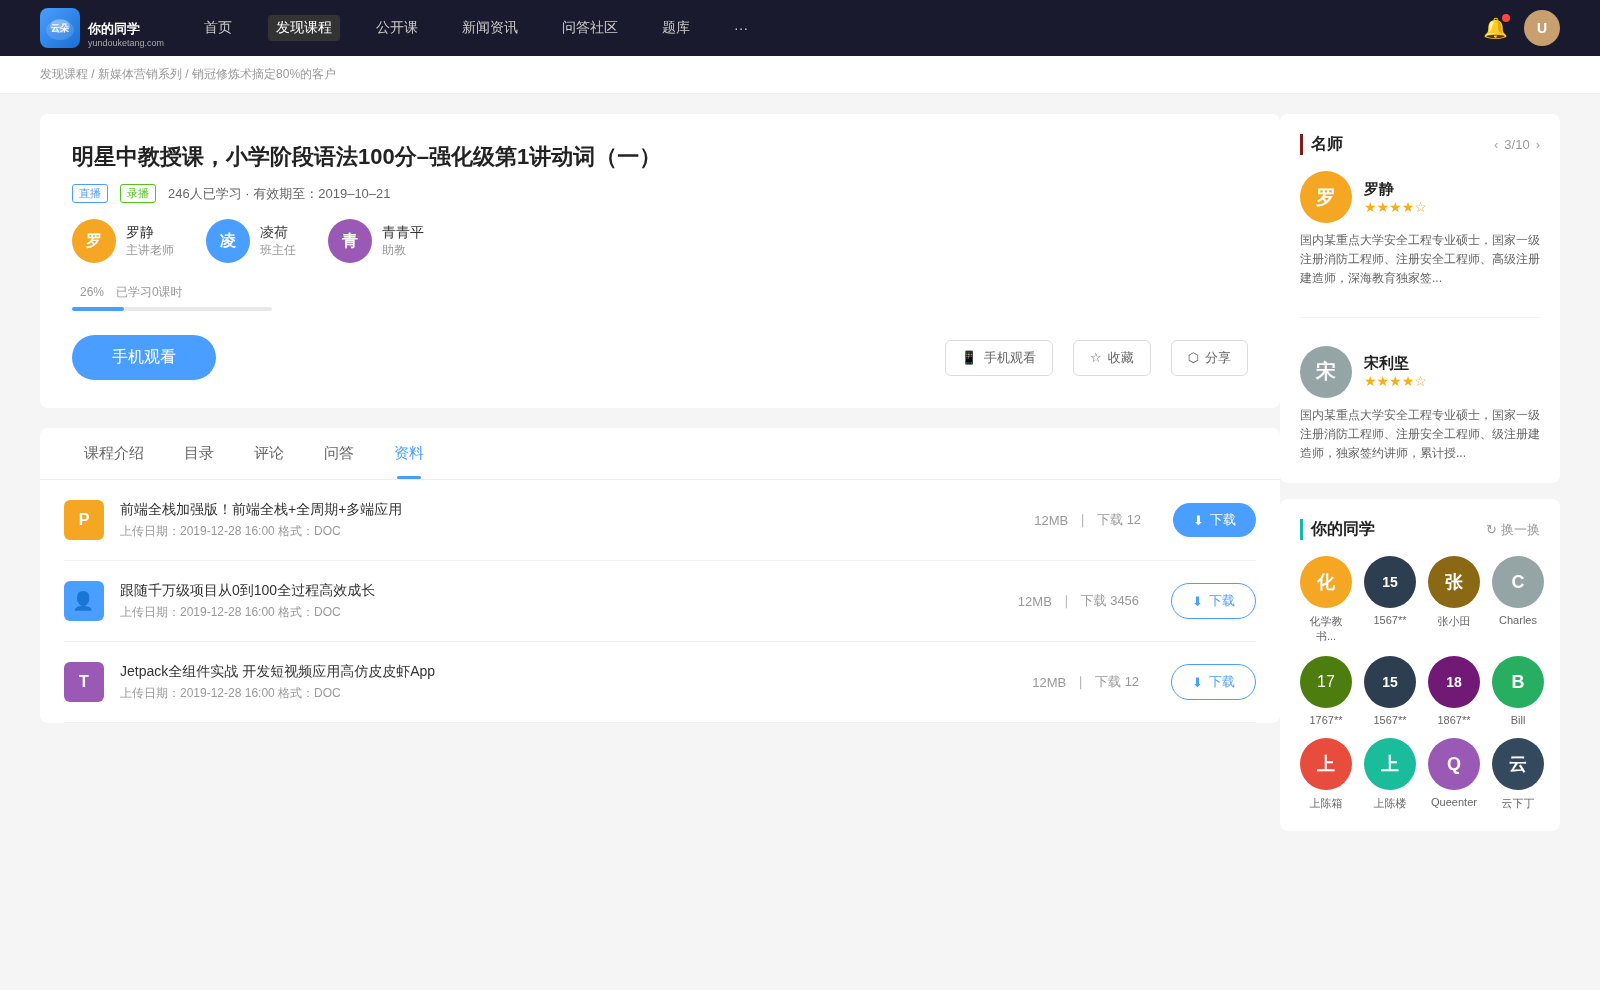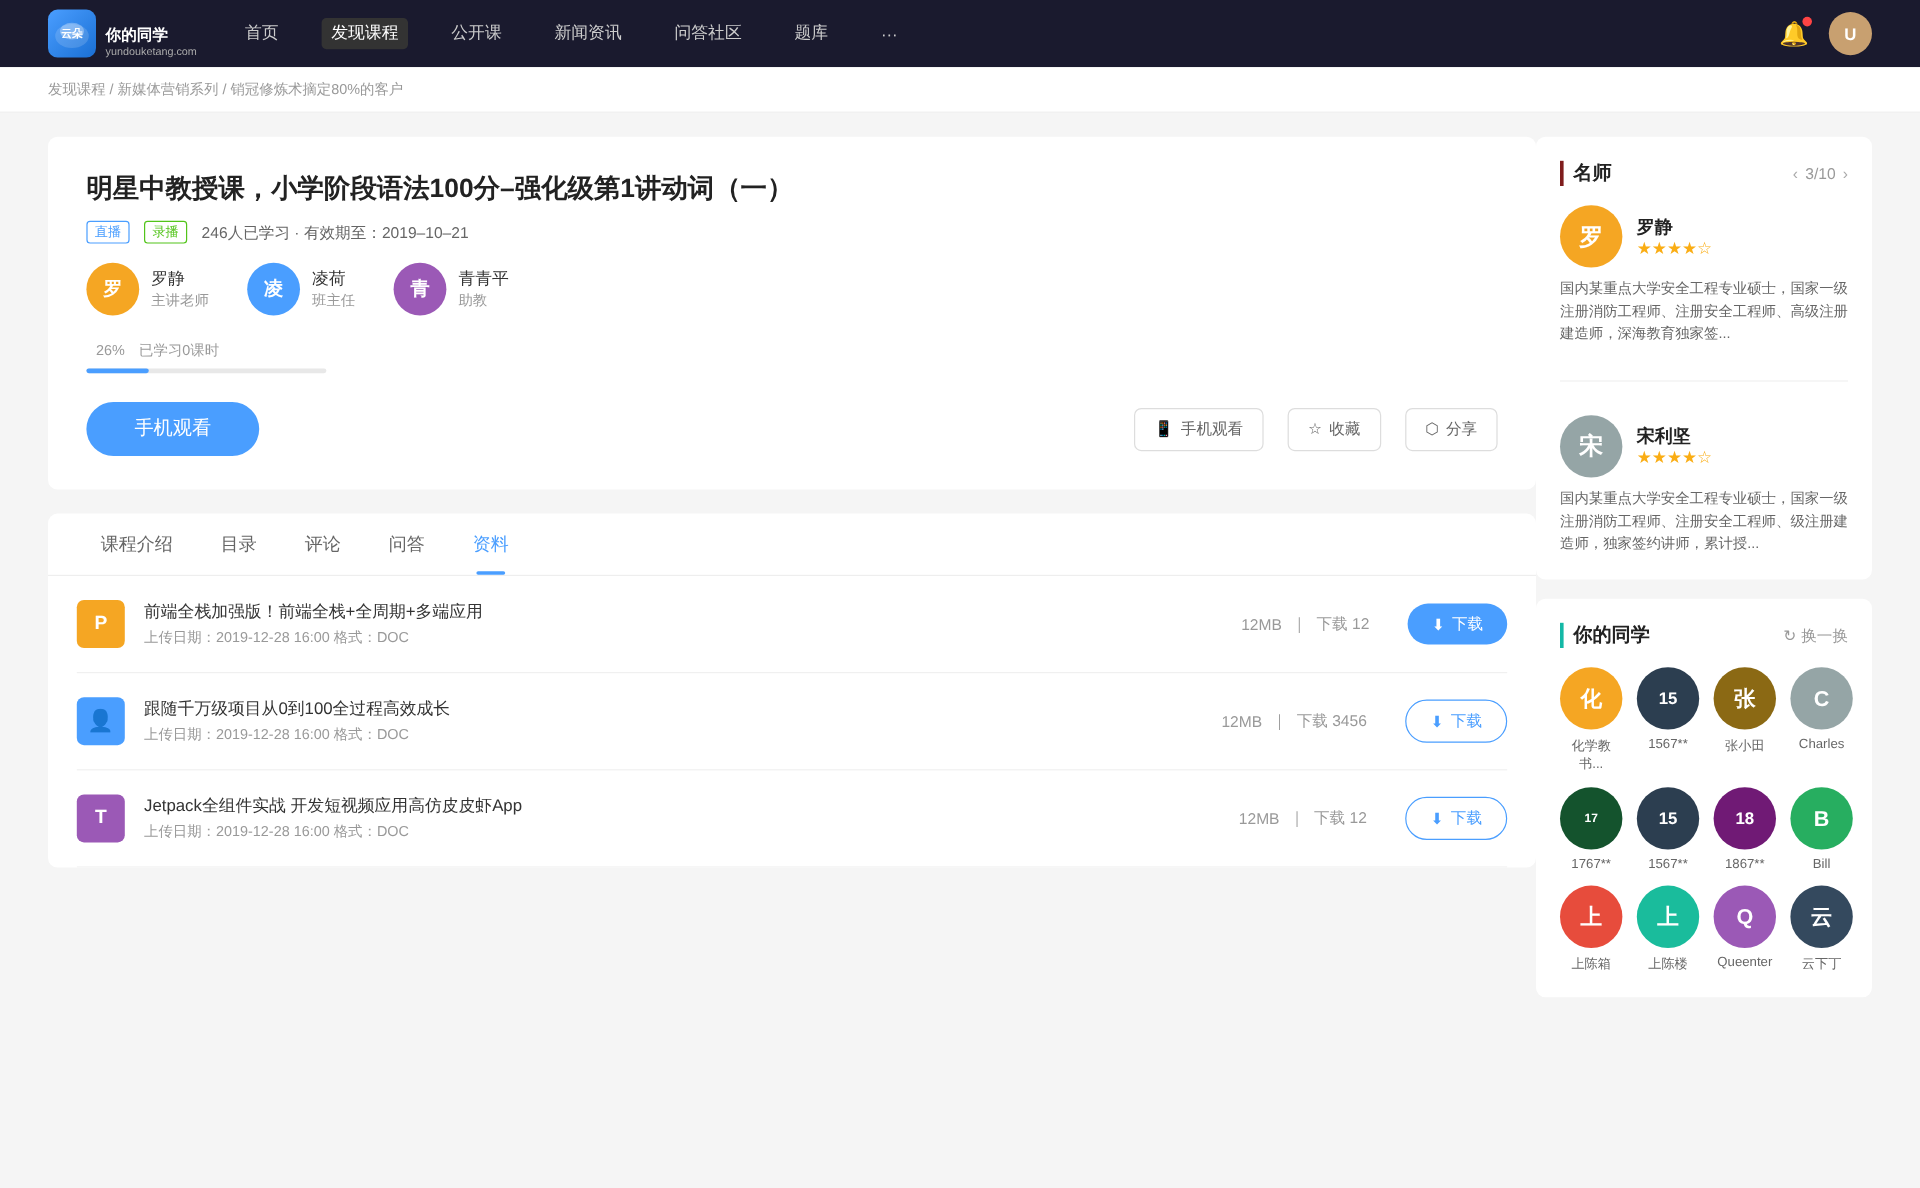--- a/index.html
+++ b/index.html
@@ -352,21 +352,21 @@
           <div class="classmate-avatar-placeholder" style="width:52px;height:52px;border-radius:50%;display:flex;align-items:center;justify-content:center;font-size:18px;color:white;font-weight:bold;background:#8B6914;">张</div>
           <div class="classmate-name">张小田</div>
         </div>
 
         <div class="classmate-item">
           <div class="classmate-avatar-placeholder" style="width:52px;height:52px;border-radius:50%;display:flex;align-items:center;justify-content:center;font-size:18px;color:white;font-weight:bold;background:#95a5a6;">C</div>
           <div class="classmate-name">Charles</div>
         </div>
 
         <div class="classmate-item">
-          <div class="classmate-avatar-placeholder" style="width:52px;height:52px;border-radius:50%;display:flex;align-items:center;justify-content:center;font-size:10px;color:white;font-weight:bold;background:#14532d;">17</div>
+          <div class="classmate-avatar-placeholder" style="width:52px;height:52px;border-radius:50%;display:flex;align-items:center;justify-content:center;font-size:16px;color:white;font-weight:normal;background:#4d7c0f;">17</div>
           <div class="classmate-name">1767**</div>
         </div>
 
         <div class="classmate-item">
           <div class="classmate-avatar-placeholder" style="width:52px;height:52px;border-radius:50%;display:flex;align-items:center;justify-content:center;font-size:14px;color:white;font-weight:bold;background:#2c3e50;">15</div>
           <div class="classmate-name">1567**</div>
         </div>
 
         <div class="classmate-item">
           <div class="classmate-avatar-placeholder" style="width:52px;height:52px;border-radius:50%;display:flex;align-items:center;justify-content:center;font-size:14px;color:white;font-weight:bold;background:#701a75;">18</div>

